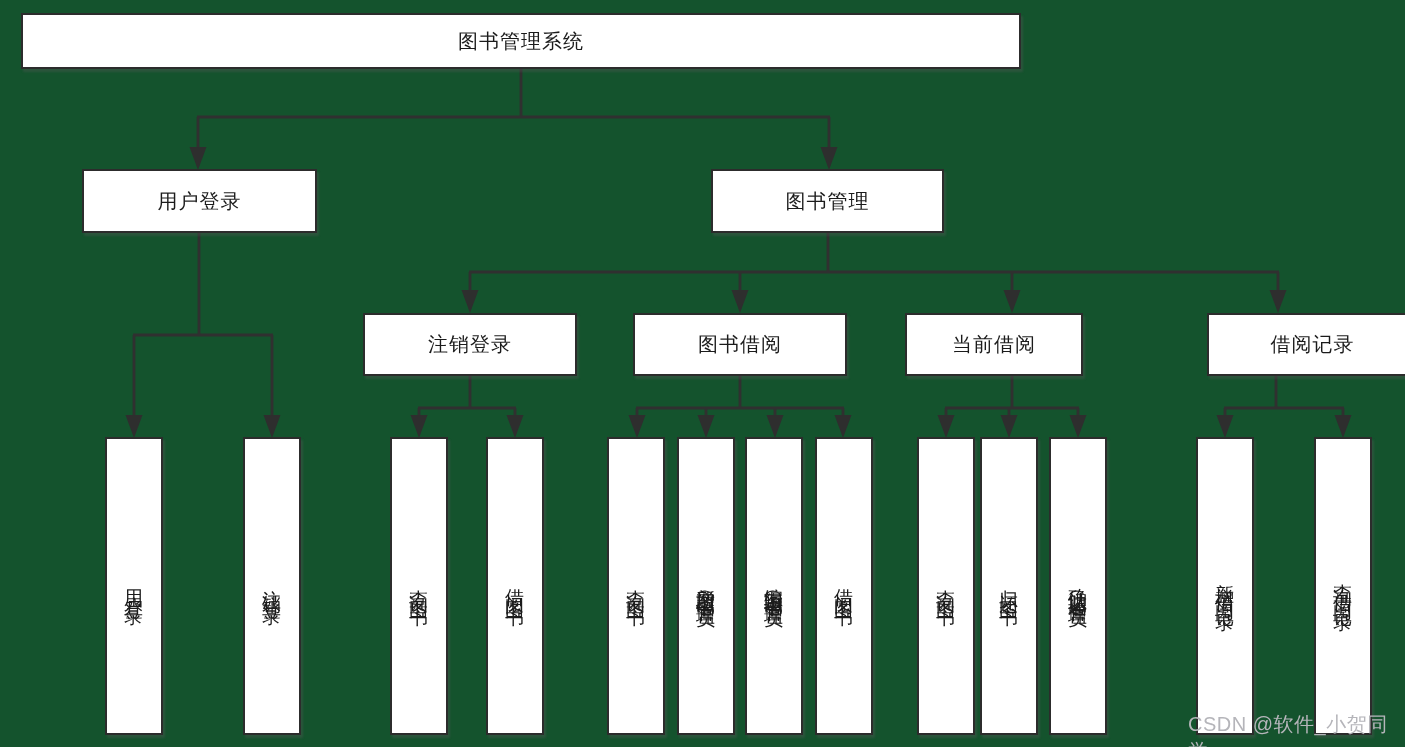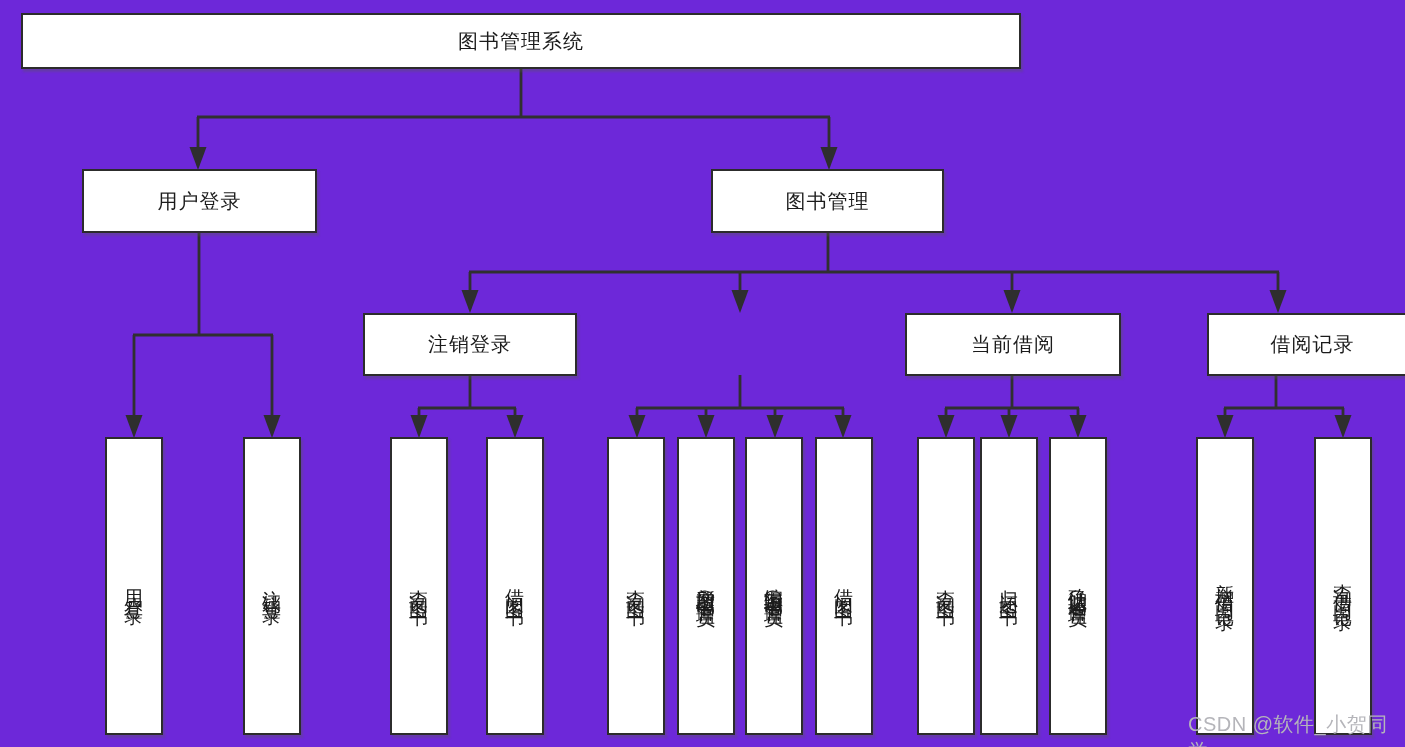--- a/index.html
+++ b/index.html
@@ -5,21 +5,21 @@
   html, body {
     margin: 0;
     padding: 0;
     background: #ffffff;
     font-family: "Liberation Sans", sans-serif;
   }
   #canvas {
     position: relative;
     width: 1405px;
     height: 747px;
-    background: #6d28d9;
+    background: #14532d;
     overflow: hidden;
   }
   .box {
     position: absolute;
     box-sizing: border-box;
     background: #ffffff;
     border: 2.5px solid #2c2c2c;
     display: flex;
     align-items: center;
     justify-content: center;
@@ -104,21 +104,22 @@
       <polygon points="1334.5,415 1351.5,415 1343,438"></polygon>
     </g>
   </svg>
 
   <div class="box" style="left:21px; top:13px; width:1000px; height:56px;">图书管理系统</div>
 
   <div class="box" style="left:82px; top:169px; width:235px; height:64px;">用户登录</div>
   <div class="box" style="left:711px; top:169px; width:233px; height:64px;">图书管理</div>
 
   <div class="box" style="left:363px; top:313px; width:214px; height:63px;">注销登录</div>
-  <div class="box" style="left:905px; top:313px; width:216px; height:63px;font-family:Liberation Mono, monospace;">当前借阅</div>
+  <div class="box" style="left:633px; top:313px; width:214px; height:63px;">图书借阅</div>
+  <div class="box" style="left:905px; top:313px; width:178px; height:63px;font-family:Liberation Mono, monospace;">当前借阅</div>
   <div class="box" style="left:1171px; top:313px; width:211px; height:63px;margin-left:36px;">借阅记录</div>
 
   <div class="box vbox" style="left:105px; top:437px; width:58px; height:298px;">用户登录</div>
   <div class="box vbox" style="left:243px; top:437px; width:58px; height:298px;">注销登录</div>
 
   <div class="box vbox" style="left:390px; top:437px; width:58px; height:298px;">查询图书</div>
   <div class="box vbox" style="left:486px; top:437px; width:58px; height:298px;">借阅图书</div>
 
   <div class="box vbox" style="left:607px; top:437px; width:58px; height:298px;">查询图书</div>
   <div class="box vbox" style="left:677px; top:437px; width:58px; height:298px; letter-spacing:3px;">新增图书（管理员）</div>

